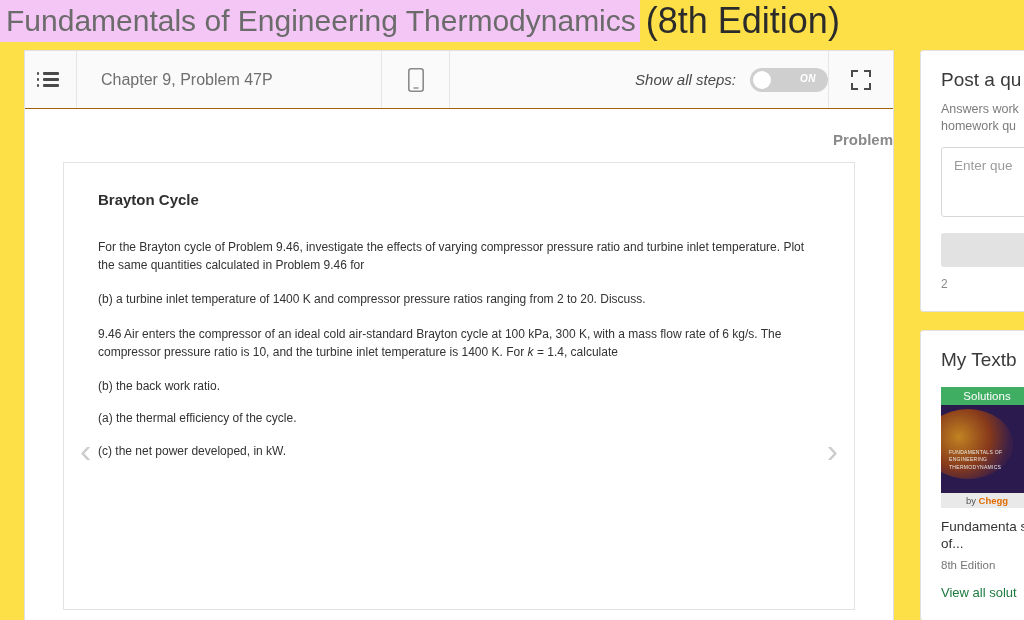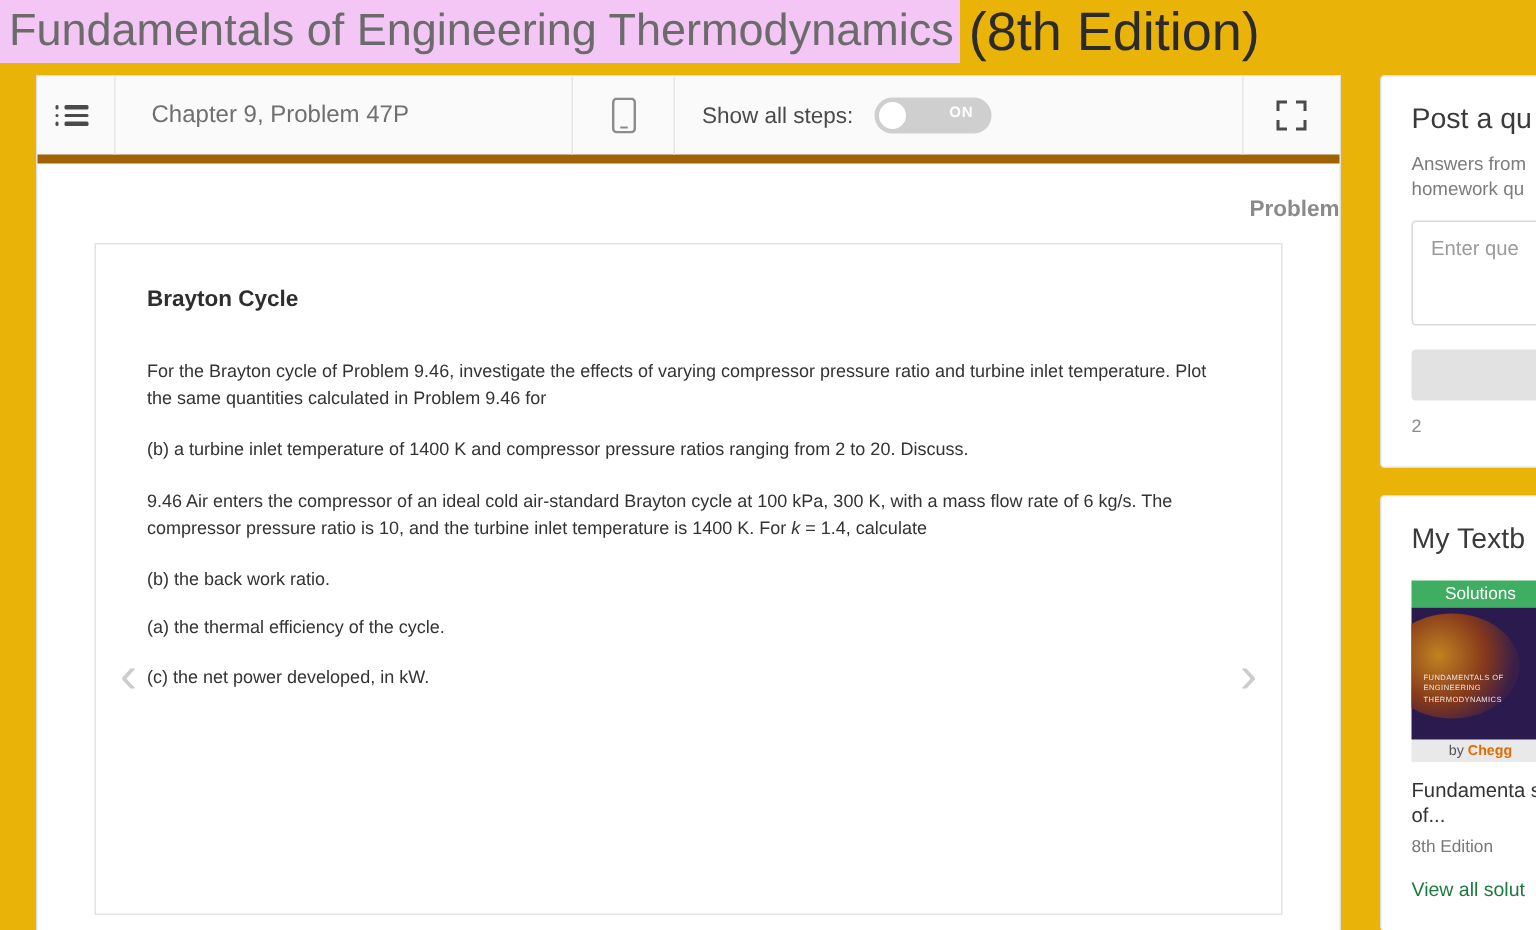--- a/index.html
+++ b/index.html
@@ -6,21 +6,21 @@
   html, body {
     margin: 0; padding: 0;
     width: 1024px; height: 620px;
     background: #ffffff;
     font-family: "Liberation Sans", sans-serif;
     overflow: hidden;
   }
   .page {
     position: relative;
     width: 1024px; height: 620px;
-    background: #eab308;
+    background: #fde047;
   }
 
   
   .title-bar {
     position: absolute;
     top: 0; left: 0;
     width: 1024px; height: 42px;
     display: flex;
     align-items: center;
     white-space: nowrap;
@@ -49,21 +49,21 @@
     background: #ffffff;
     border: 1px solid #e0e0e0;
     border-bottom: none;
   }
 
   
   .toolbar {
     display: flex;
     align-items: stretch;
     height: 58px;
-    border-bottom: 6px solid #a16207;
+    border-bottom: 1px solid #a16207;
     background: #fafafa;
   }
   .tb-cell {
     display: flex;
     align-items: center;
     justify-content: center;
     border-right: 1px solid #e6e6e6;
     height: 100%;
   }
   .tb-menu { width: 52px; }
@@ -76,25 +76,26 @@
   }
   .tb-device { width: 68px; }
   .tb-bookmarks {
     width: 160px;
     gap: 10px;
     color: #7a7a7a;
     font-size: 13.5px;
   }
   .tb-steps {
     flex: 1;
-    justify-content: flex-start;
+    justify-content: flex-end;
     padding-left: 18px;
     gap: 14px;
     color: #4a4a4a;
     font-size: 15px;
+    font-style: italic;
   }
   .tb-expand { width: 64px; border-right: none; }
 
   .hamburger { display: inline-block; }
   .hamburger i {
     display: block;
     width: 16px; height: 2.6px;
     background: #4a4a4a;
     margin: 3.2px 0;
     border-radius: 1px;
@@ -367,21 +368,21 @@
       <p class="prob-p tight">(a) the thermal efficiency of the cycle.</p>
       <p class="prob-p tight">(c) the net power developed, in kW.</p>
     </div>
   </div>
 
   <div class="sidebar">
 
     <div class="card">
       <div class="card-title">Post a qu</div>
       <div class="card-sub">
-        <span>Answers from</span><br>
+        <span>Answers work</span><br>
         <span>homework qu</span>
       </div>
       <div class="ask-box">Enter que</div>
       <div class="continue-btn">C</div>
       <div class="q-left">2</div>
     </div>
 
     <div class="card">
       <div class="textbook-title">My Textb</div>
 

